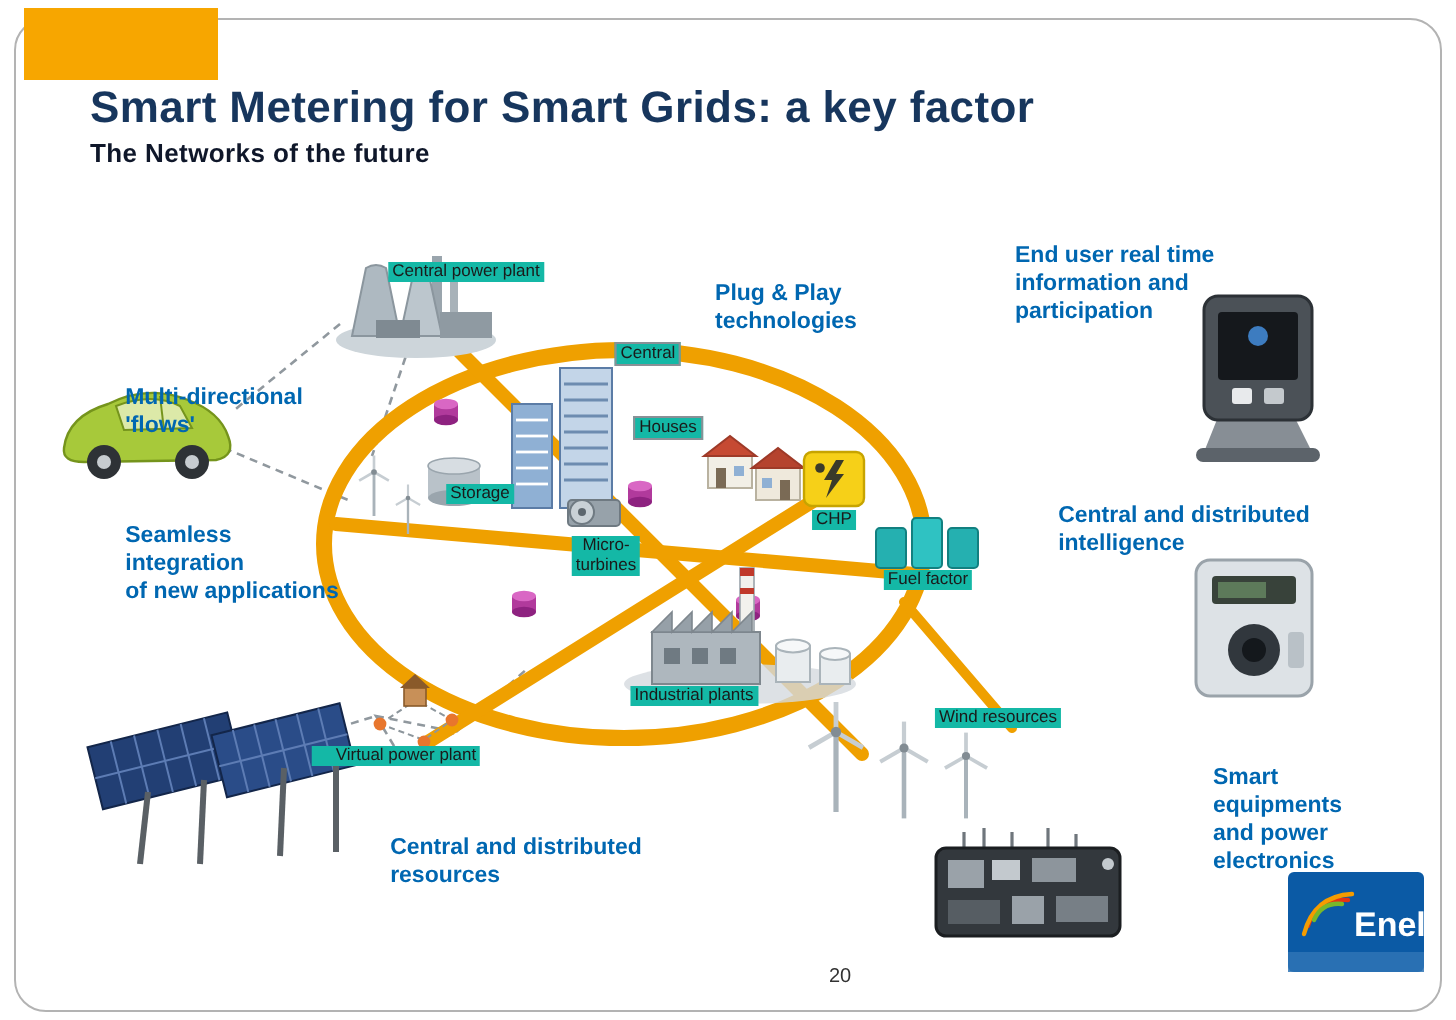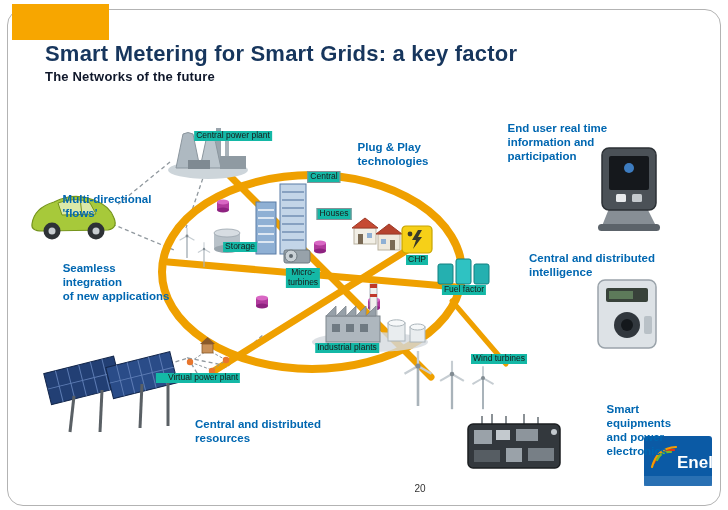--- a/index.html
+++ b/index.html
@@ -301,29 +301,29 @@
 technologies</div>
 <div class="callout" style="left:581px; top:121px;">End user real time
 information and participation</div>
 <div class="callout" style="left:72px; top:261px;margin-left:44px;">Seamless
 integration
 of new applications</div>
 <div class="callout" style="left:592px; top:251px;">Central and distributed
 intelligence</div>
 <div class="callout" style="left:258px; top:417px;">Central and distributed
 resources</div>
-<div class="callout" style="left:612px; top:402px;margin-left:35px;">Smart equipments
+<div class="callout" style="left:612px; top:382px;margin-left:35px;">Smart equipments
 and power
 electronics</div>
 
 <div class="nodelabel" style="left:233px; top:131px;">Central power plant</div>
 <div class="nodelabel boxed" style="left:324px; top:171px;">Central</div>
 <div class="nodelabel boxed" style="left:334px; top:208px;">Houses</div>
 <div class="nodelabel" style="left:240px; top:242px;">Storage</div>
 <div class="nodelabel" style="left:303px; top:268px;">Micro-
 turbines</div>
 <div class="nodelabel" style="left:417px; top:255px;">CHP</div>
 <div class="nodelabel" style="left:464px; top:285px;">Fuel factor</div>
 <div class="nodelabel" style="left:347px; top:343px;">Industrial plants</div>
-<div class="nodelabel" style="left:499px; top:354px;">Wind turbines</div>
+<div class="nodelabel" style="left:499px; top:354px;">Wind resources</div>
 <div class="nodelabel" style="left:198px; top:373px;padding-left:12px;">Virtual power plant</div>
 
 <div class="pagenum">20</div>
 
 </body></html>

